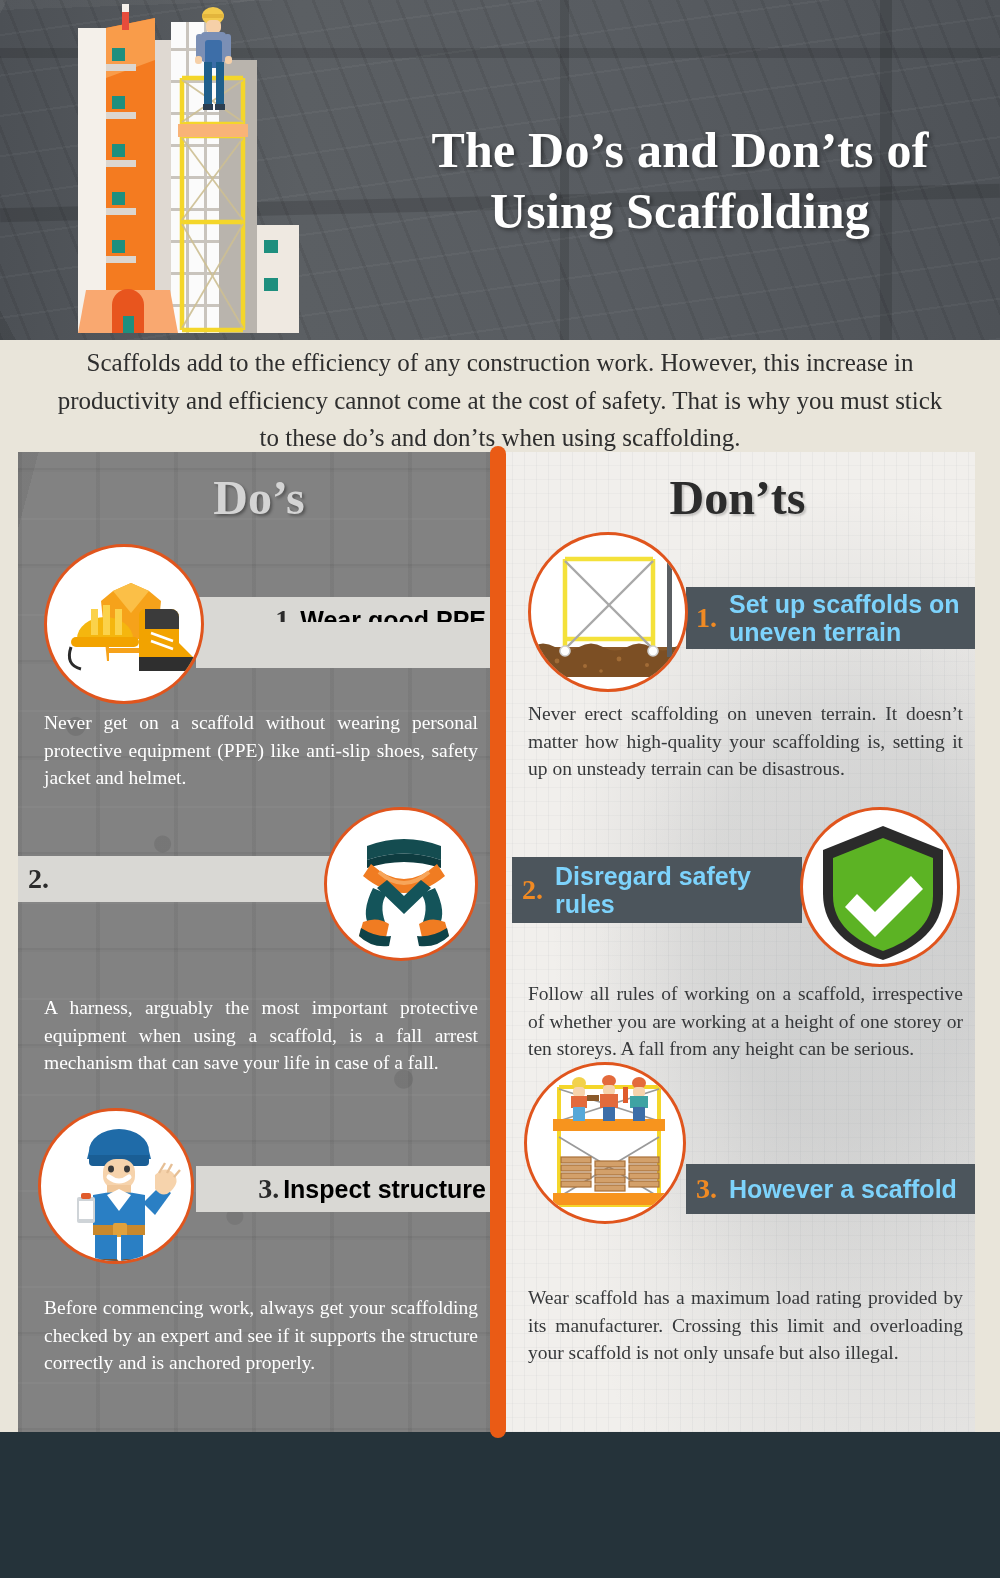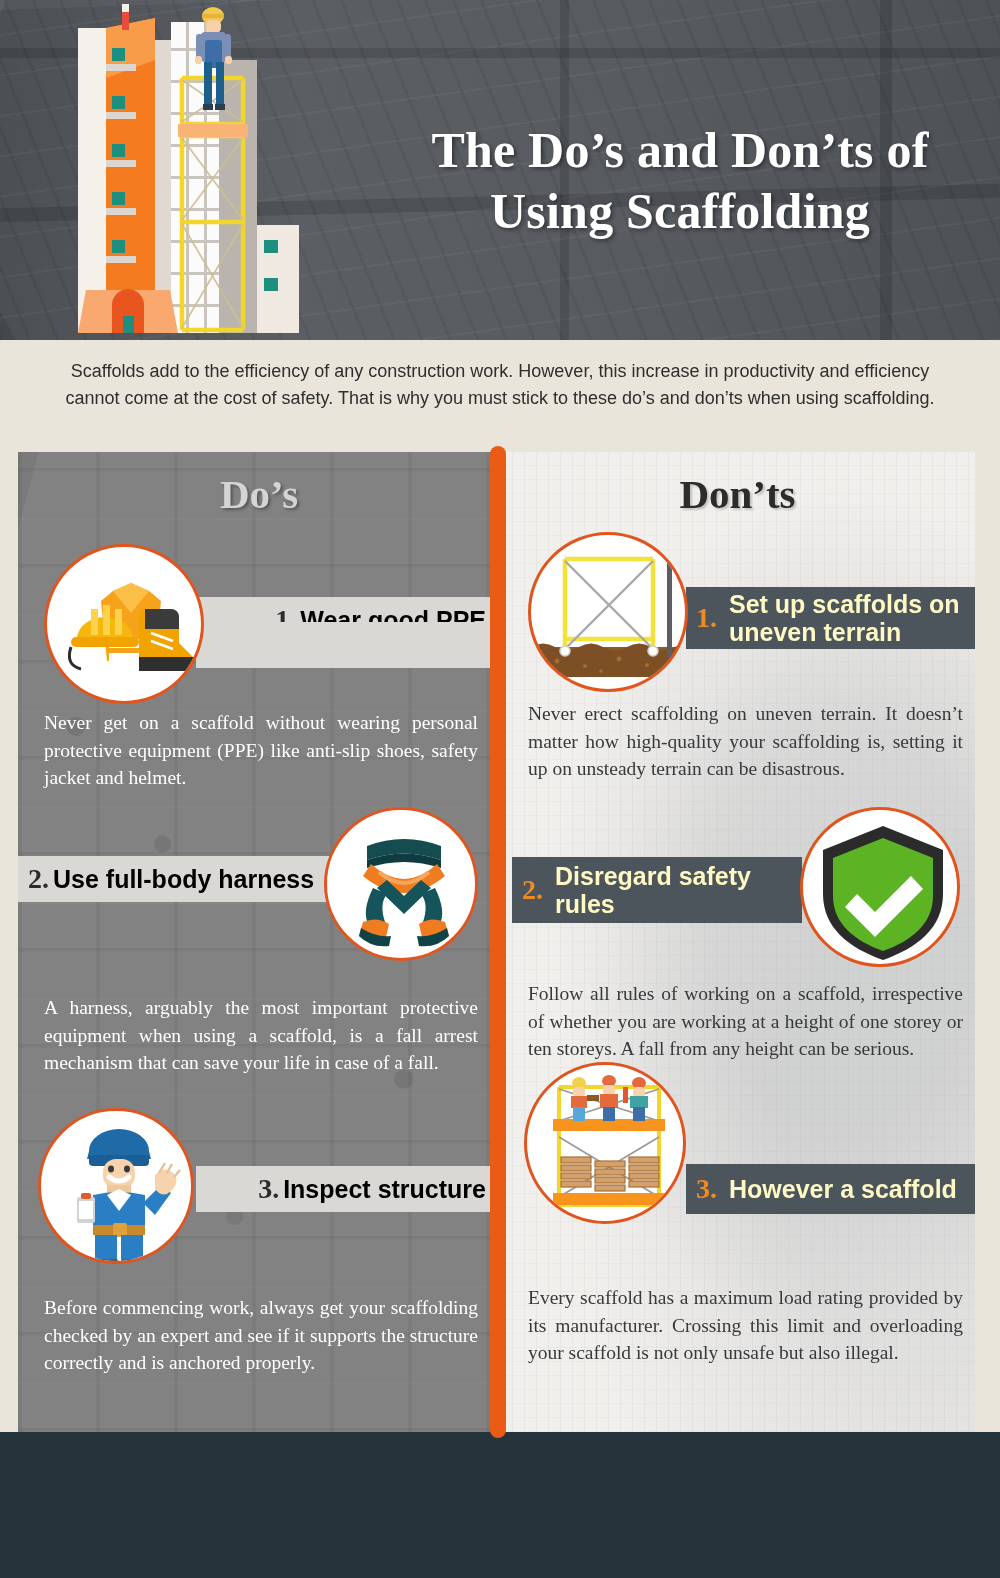--- a/index.html
+++ b/index.html
@@ -48,24 +48,24 @@
 
   
   .illus { position: absolute; left: 60px; top: 0; width: 320px; height: 340px; z-index: 4; }
 
   
   .intro {
     position: absolute; left: 0; top: 340px; width: 1000px; height: 112px;
     background: #e9e5da;
   }
   .intro p {
-    margin: 18px auto 0; width: 900px;
+    margin: 4px auto 0; width: 900px;
     text-align: center;
-    font-family: Liberation Sans, sans-serif;
-    font-size: 18px;
+    font-family: Liberation Serif, serif;
+    font-size: 25px;
     line-height: 1.5;
     color: #2e2e2e;
   }
 
   
   .cols { position: absolute; left: 0; top: 452px; width: 1000px; height: 980px; }
 
   .col {
     position: absolute; top: 0; height: 980px; overflow: hidden;
   }
@@ -103,21 +103,21 @@
     position: absolute; left: 490px; top: -6px; width: 16px; height: 992px;
     background: #ea5b15;
     border-radius: 9px;
     z-index: 20;
   }
 
   .col-title {
     position: absolute; top: 18px; width: 100%;
     text-align: center;
     font-family: "Liberation Serif", serif;
-    font-weight: bold; font-size: 41px;
+    font-weight: bold; font-size: 48px;
     z-index: 6;
   }
   .col-title.left { color: #d4d4d4; text-shadow: 2px 2px 3px rgba(0,0,0,.35); }
   .col-title.right { color: #2c2c2c; text-shadow: 2px 2px 2px rgba(0,0,0,.18); }
 
   
   .item { position: absolute; width: 100%; z-index: 8; }
 
   .bar { position: absolute; display: flex; align-items: center; }
   .bar-left {
@@ -137,21 +137,21 @@
     margin-right: 4px;
   }
   .bar-left .num { color: #2b2b2b; }
   .bar-right .num { color: #f08a23; margin-right: 12px; }
   .bar .txt {
     font-family: "Liberation Sans", sans-serif;
     font-weight: bold; font-size: 25px;
     line-height: 1.12;
   }
   .bar-left .txt { color: #000000; }
-  .bar-right .txt { color: #fef9c3; }
+  .bar-right .txt { color: #7dd3fc; }
 
   .body-txt {
     position: absolute;
     font-family: "Liberation Serif", serif;
     font-size: 19.5px;
     line-height: 1.42;
     text-align: justify;
     z-index: 9;
   }
   .body-left { color: #ffffff; margin-top: 12px; }
@@ -315,21 +315,20 @@
           <g stroke="#fff" stroke-width="2.4">
               <line x1="104" y1="86" x2="126" y2="94"></line>
               <line x1="104" y1="94" x2="126" y2="102"></line>
             </g>
         </svg>
       </div>
 
       <div class="item">
         <div class="bar bar-left" style="left:0px;top:404px;width:322px;justify-content:flex-start;padding-left:10px;padding-right:0;">
           <span class="num">2.</span>
-          <span class="txt">Use full-body harness</span>
         </div>
         <div class="body-txt body-left" style="left:26px;top:530px;width:434px;">A harness, arguably the most important protective equipment when using a scaffold, is a fall arrest mechanism that can save your life in case of a fall.</div>
       </div>
 
       <div class="circ" style="left:306px;top:355px;width:154px;height:154px;">
         <svg viewBox="0 0 154 154" width="154" height="154">
           <path d="M40 36 q37 -14 74 0 v14 q-37 -13 -74 0z" fill="#144c50"></path>
           <path d="M40 50 q37 -13 74 0 v8 q-37 -12 -74 0z" fill="#0e3c40"></path>
           <path d="M44 54 q33 30 66 0 l8 12 q-41 34 -82 0z" fill="#f07c22"></path>
           <path d="M52 62 q25 22 50 0" stroke="#f7a55a" stroke-width="4" fill="none"></path>
@@ -438,21 +437,21 @@
           <path d="M80 28 L130 48 v38 c0 28 -22 45 -50 55 c-28 -10 -50 -27 -50 -55 V48z" fill="#5cb324"></path>
           <path d="M54 84 l18 18 36 -36 12 13 -48 48 -30 -30z" fill="#ffffff"></path>
         </svg>
       </div>
 
       <div class="item">
         <div class="bar bar-right" style="left:186px;top:712px;width:289px;height:50px;">
           <span class="num">3.</span>
           <span class="txt">However a scaffold</span>
         </div>
-        <div class="body-txt body-right" style="left:28px;top:832px;width:435px;">Every scaffold has a maximum load rating provided by its manufacturer. Crossing this limit and overloading your scaffold is not only unsafe but also illegal.</div>
+        <div class="body-txt body-right" style="left:28px;top:832px;width:435px;">Wear scaffold has a maximum load rating provided by its manufacturer. Crossing this limit and overloading your scaffold is not only unsafe but also illegal.</div>
       </div>
       <div class="circ" style="left:24px;top:610px;width:162px;height:162px;">
         <svg viewBox="0 0 162 162" width="162" height="162">
           <g stroke="#f4d62a" stroke-width="4" fill="none">
             <line x1="32" y1="22" x2="32" y2="140"></line>
             <line x1="132" y1="22" x2="132" y2="140"></line>
             <line x1="32" y1="22" x2="132" y2="22"></line>
             <line x1="32" y1="140" x2="132" y2="140"></line>
           </g>
           <g stroke="#9a9a9a" stroke-width="1.8" fill="none">

